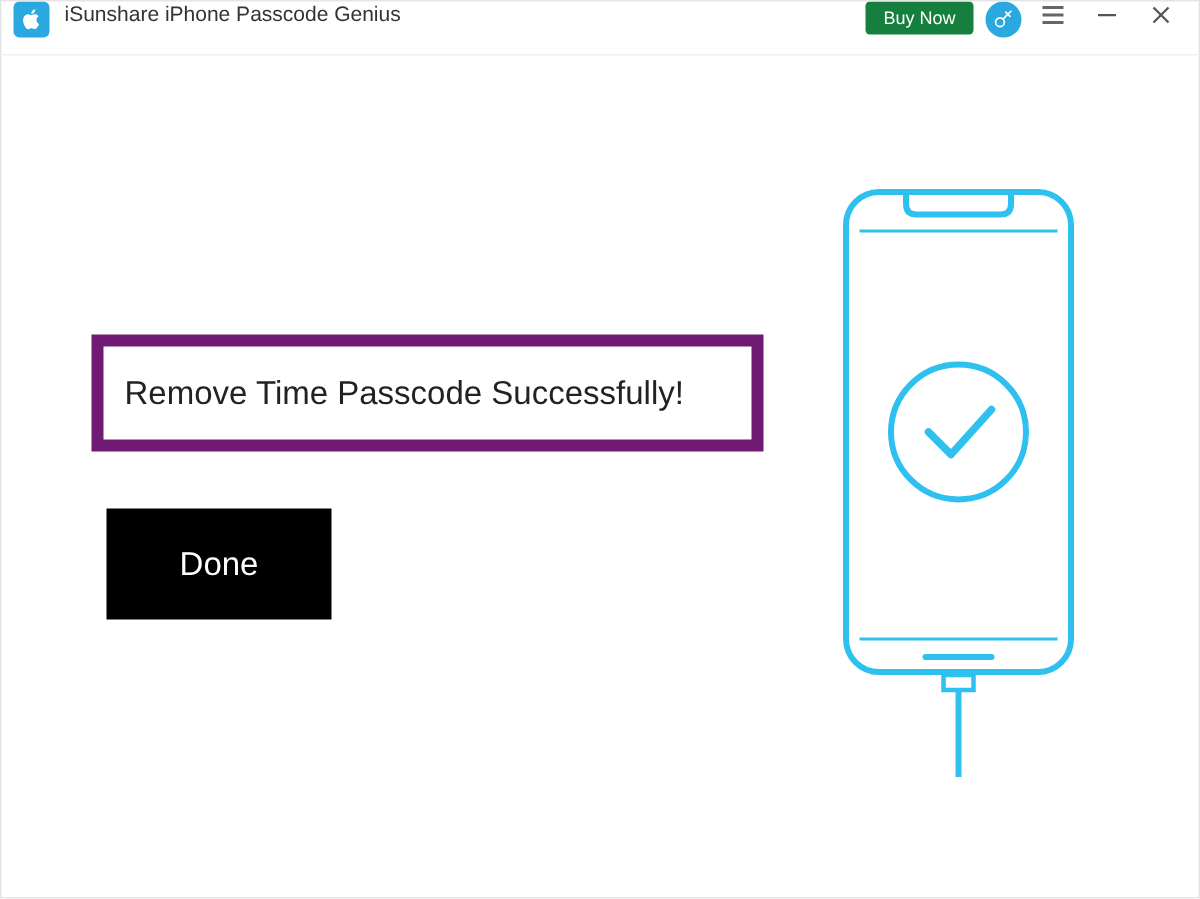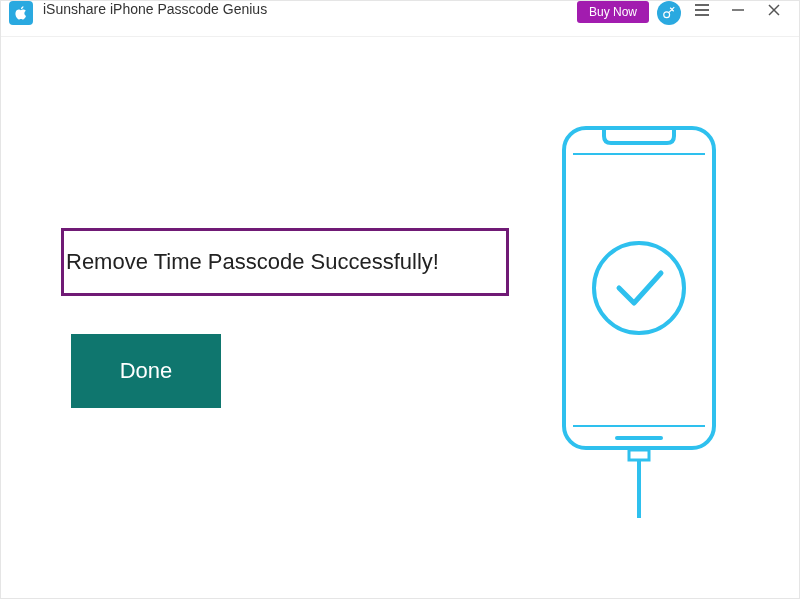--- a/index.html
+++ b/index.html
@@ -40,21 +40,21 @@
     }
     .app-title {
       font-size: 14px;
       color: #333;
       flex: 0 0 auto;
     }
     .titlebar-spacer {
       flex: 1;
     }
     .buy-now {
-      background: #a21caf;
+      background: #15803d;
       color: #fff;
       font-size: 12px;
       padding: 4px 12px;
       border-radius: 3px;
       margin-right: 8px;
       cursor: pointer;
       border: none;
     }
     .key-icon {
       width: 24px;
@@ -106,32 +106,32 @@
       display: flex;
       height: calc(100% - 36px);
       padding: 40px 50px 40px 50px;
       align-items: center;
     }
     .left-col {
       flex: 1;
       padding-right: 20px;
     }
     .message-box {
-      border: 3px solid #701a75;
-      padding: 18px 2px;
+      border: 8px solid #701a75;
+      padding: 18px 14px;
       margin-bottom: 38px;
       margin-left: 10px;
     }
     .message-text {
       font-size: 22px;
       color: #222;
       white-space: nowrap;
     }
     .done-btn {
-      background: #0f766e;
+      background: #000000;
       color: #fff;
       font-size: 22px;
       border: none;
       padding: 24px 40px;
       cursor: pointer;
       margin-left: 20px;
       min-width: 150px;
     }
     .right-col {
       width: 220px;

